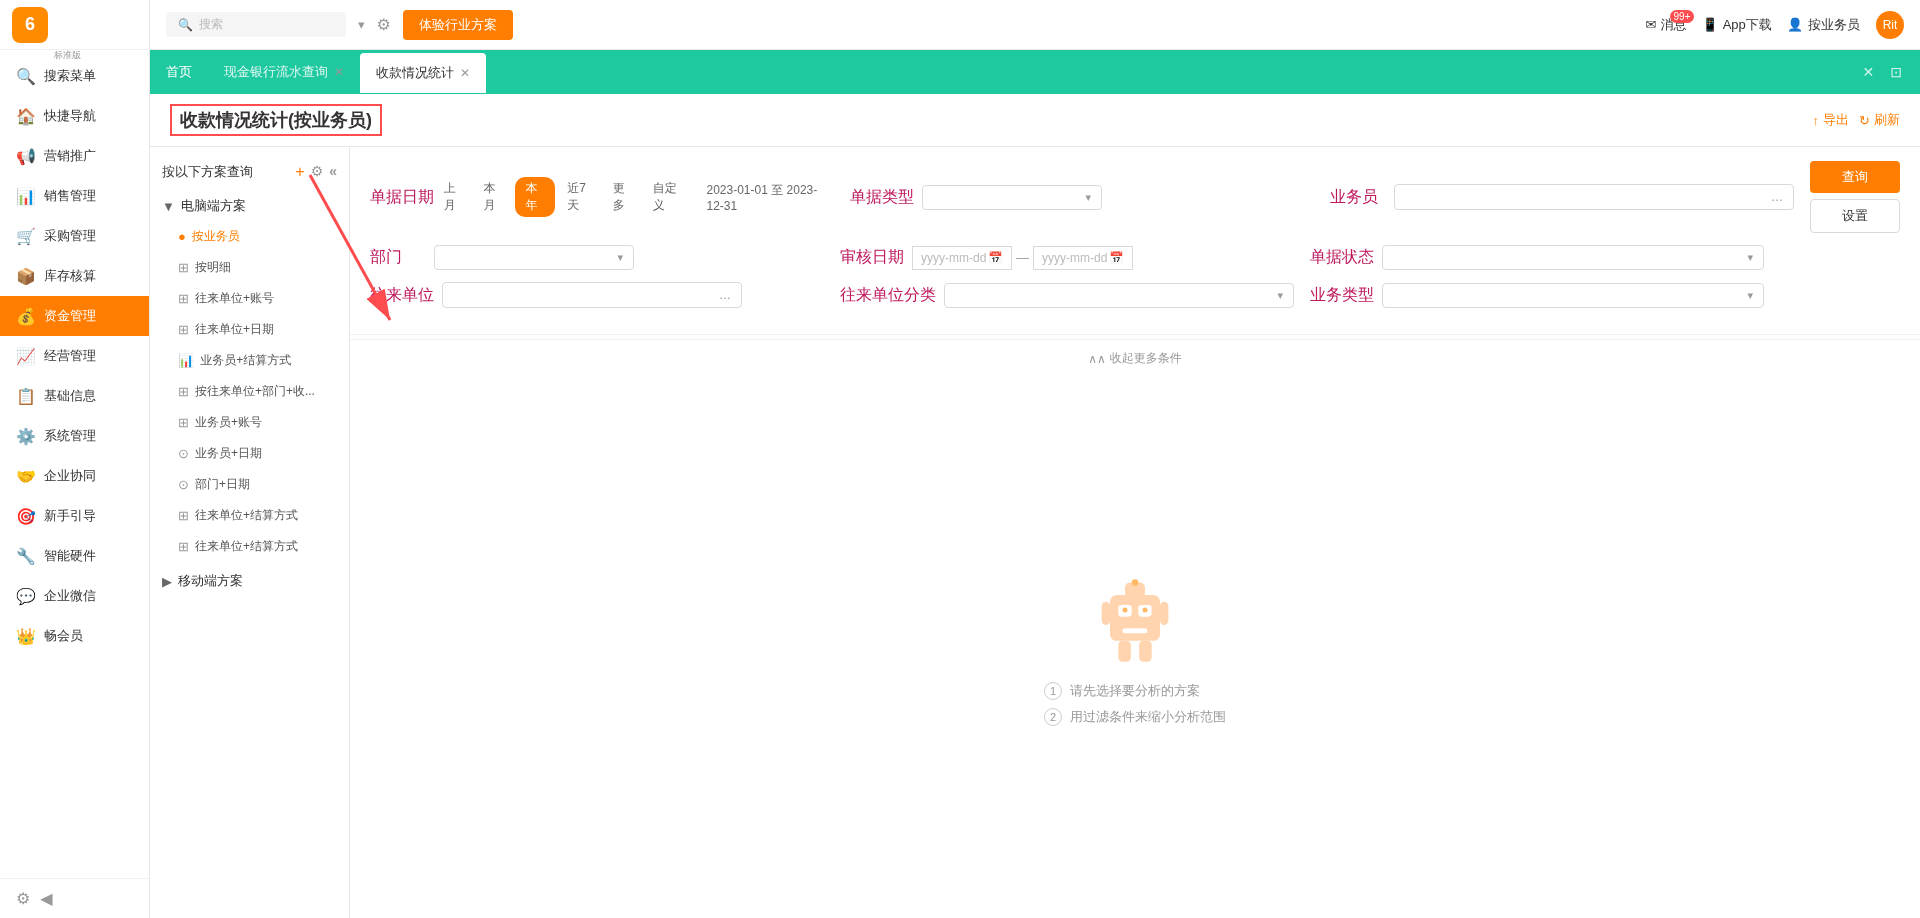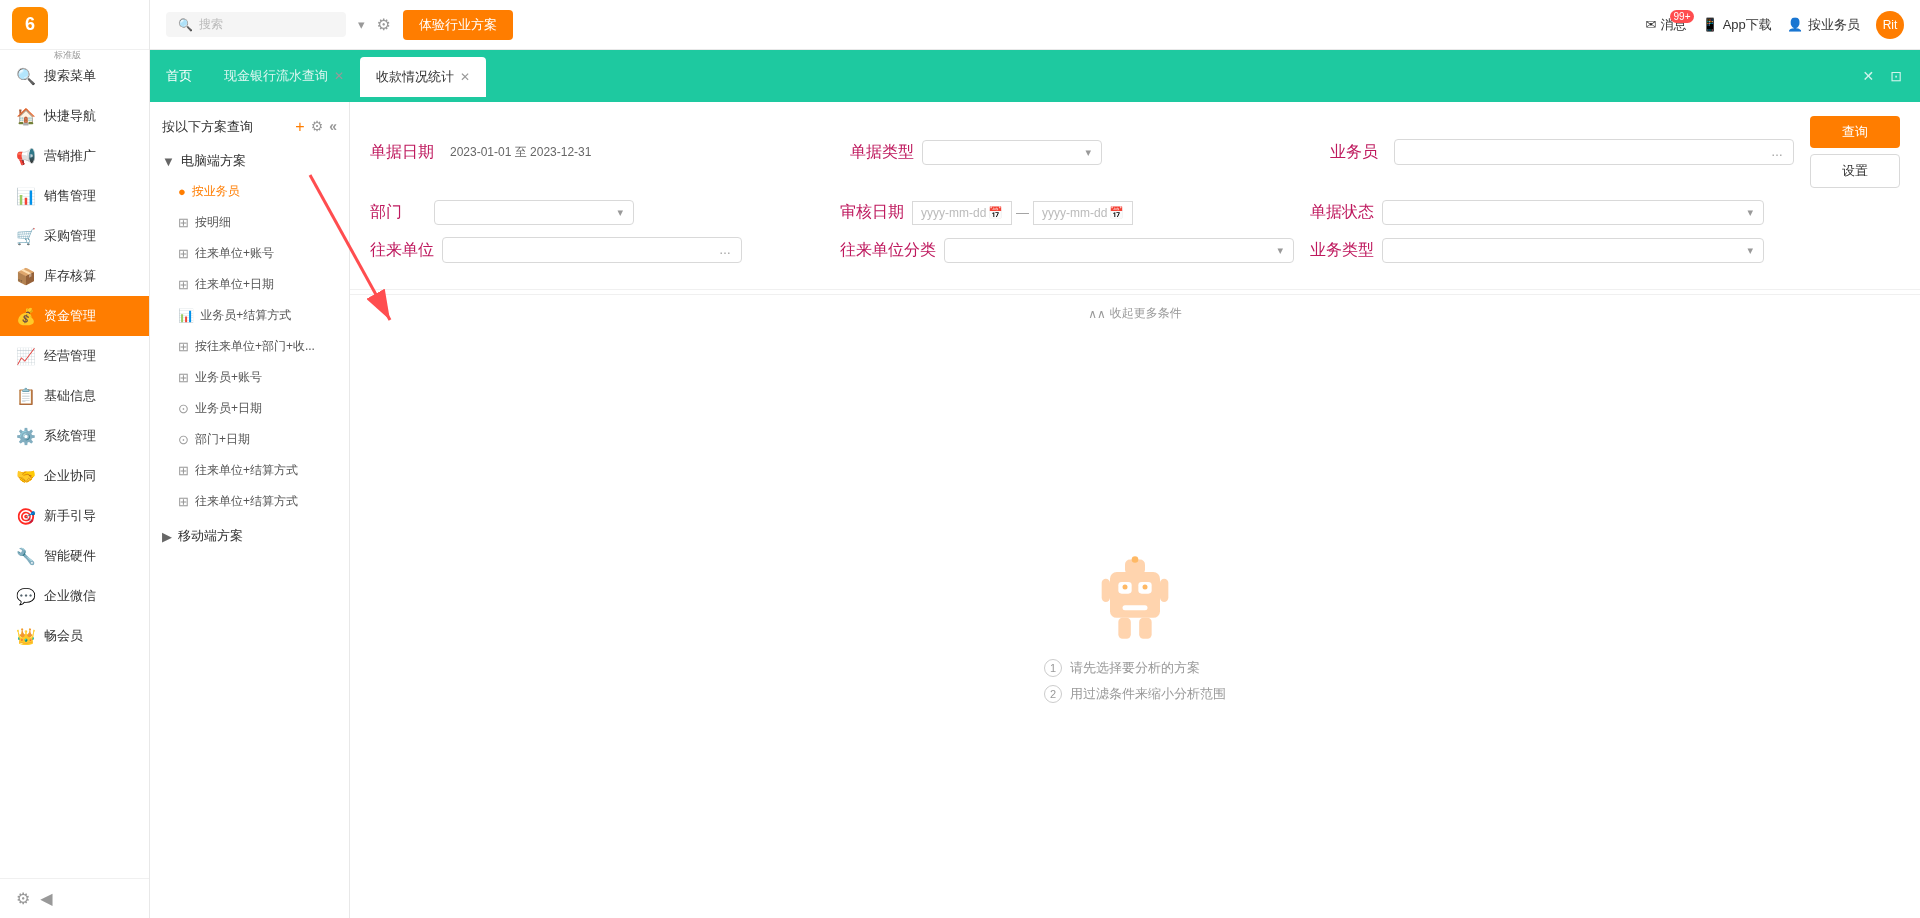--- a/index.html
+++ b/index.html
@@ -26,21 +26,21 @@
     .topbar-search { background: #f5f5f5; border-radius: 4px; padding: 4px 12px; color: #999; font-size: 12px; display: flex; align-items: center; gap: 6px; min-width: 180px; }
     .topbar-gear { color: #999; font-size: 16px; cursor: pointer; }
     .trial-btn { background: #ff7d00; color: white; border: none; border-radius: 4px; padding: 6px 16px; font-size: 13px; cursor: pointer; }
     .topbar-right { margin-left: auto; display: flex; align-items: center; gap: 16px; }
     .msg-btn { display: flex; align-items: center; gap: 4px; color: #333; font-size: 13px; cursor: pointer; position: relative; }
     .badge { background: #ff4d4f; color: white; font-size: 10px; padding: 1px 4px; border-radius: 10px; position: absolute; top: -6px; right: -8px; }
     .app-btn, .service-btn { display: flex; align-items: center; gap: 4px; color: #333; font-size: 13px; cursor: pointer; }
     .user-avatar { width: 28px; height: 28px; background: #ff7d00; border-radius: 50%; display: flex; align-items: center; justify-content: center; color: white; font-size: 12px; }
 
     
-    .tabbar { height: 52px; background: #1ec9a0; display: flex; align-items: center; padding: 0 0; position: relative; }
+    .tabbar { height: 44px; background: #1ec9a0; display: flex; align-items: center; padding: 0 0; position: relative; }
     .tab { height: 40px; display: flex; align-items: center; padding: 0 16px; cursor: pointer; color: rgba(255,255,255,0.85); font-size: 13px; gap: 6px; }
     .tab.home { color: white; }
     .tab.active { background: white; color: #333; border-radius: 4px 4px 0 0; margin-top: 2px; }
     .tab .close-btn { color: #999; font-size: 12px; }
     .tab-close-btns { margin-left: auto; display: flex; align-items: center; gap: 4px; padding-right: 12px; }
     .window-ctrl { color: rgba(255,255,255,0.8); font-size: 14px; cursor: pointer; padding: 0 6px; }
 
     
     .page-content { flex: 1; display: flex; flex-direction: column; background: #f5f5f5; }
 
@@ -229,20 +229,33 @@
       <span class="close-btn">✕</span>
     </div>
     <div class="tab-close-btns">
       <span class="window-ctrl">✕</span>
       <span class="window-ctrl">⊡</span>
     </div>
   </div>
 
   <div class="page-content">
 
+    <div class="page-header">
+      <span class="red-box" style="font-size:18px; font-weight:bold; color:#333;">收款情况统计(按业务员)</span>
+      <div class="page-actions">
+        <div class="action-btn">
+          <span>↑</span>
+          <span>导出</span>
+        </div>
+        <div class="action-btn">
+          <span>↻</span>
+          <span>刷新</span>
+        </div>
+      </div>
+    </div>
 
     <div class="content-area">
 
       <div class="left-panel">
         <div class="panel-header">
           <span class="panel-header-text">按以下方案查询</span>
           <div class="panel-actions">
             <span class="panel-action-btn" style="font-size:16px; color:#ff7d00;">+</span>
             <span class="panel-action-btn">⚙</span>
             <span class="panel-action-btn" style="font-size:14px; font-weight:bold;">«</span>
@@ -306,20 +319,28 @@
           <span>移动端方案</span>
         </div>
       </div>
 
       <div class="right-panel">
         <div class="query-form">
 
           <div class="form-row">
             <div class="form-field">
               <span class="field-label">单据日期</span>
+              <div class="date-selector">
+                <span class="date-btn">上月</span>
+                <span class="date-btn">本月</span>
+                <span class="date-btn active">本年</span>
+                <span class="date-btn">近7天</span>
+                <span class="date-btn">更多</span>
+                <span class="date-btn">自定义</span>
+              </div>
               <div class="date-range">
                 <span>2023-01-01 至 2023-12-31</span>
               </div>
             </div>
             <div class="form-field">
               <span class="field-label">单据类型</span>
               <div class="select-box" style="min-width:180px;">
                 <span class="placeholder"></span>
                 <span class="select-arrow">▾</span>
               </div>

